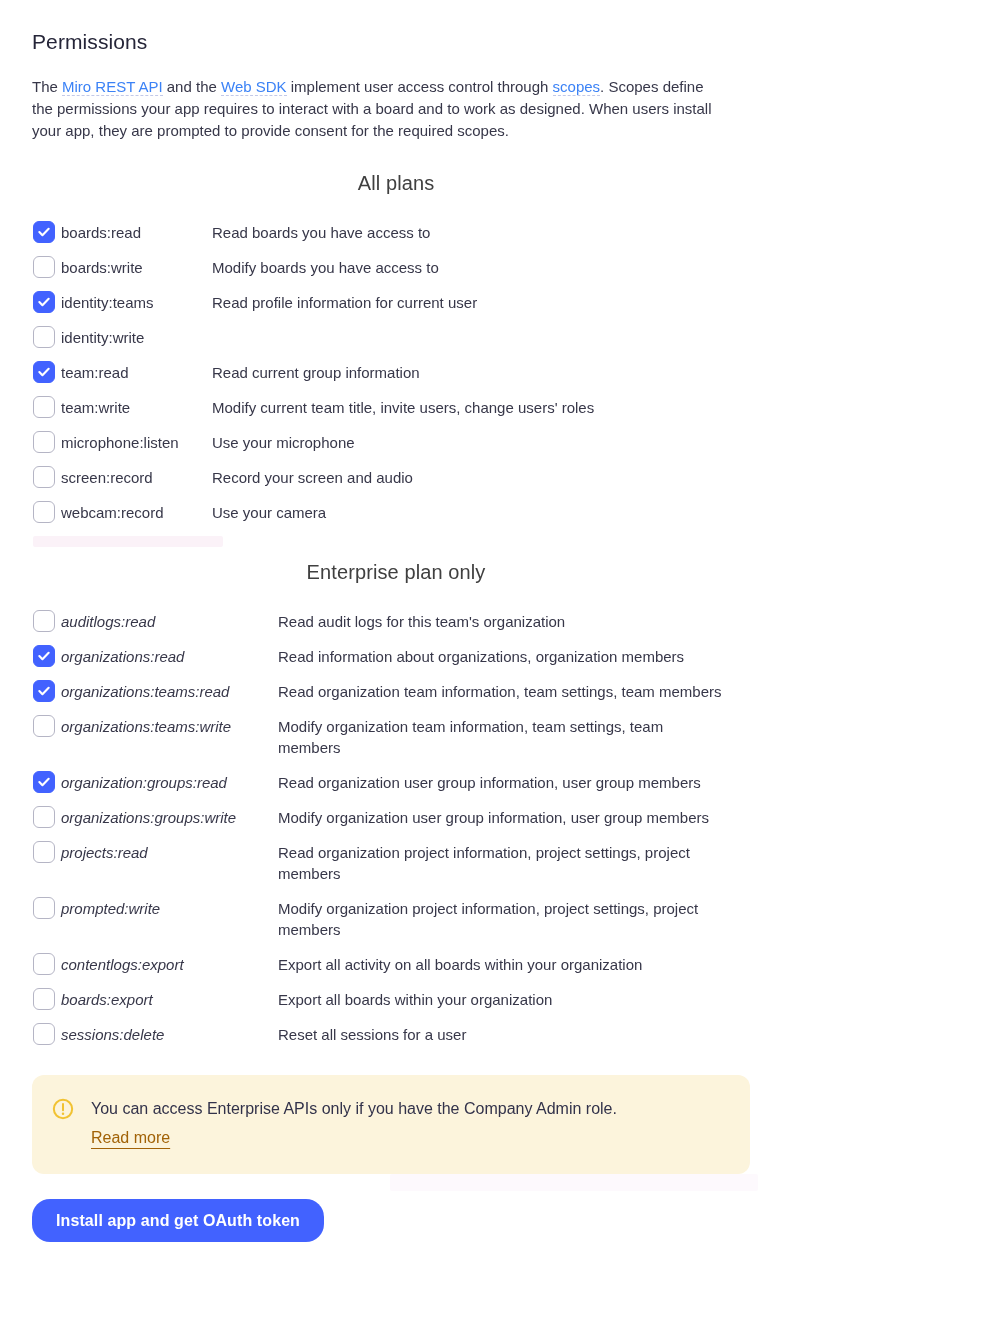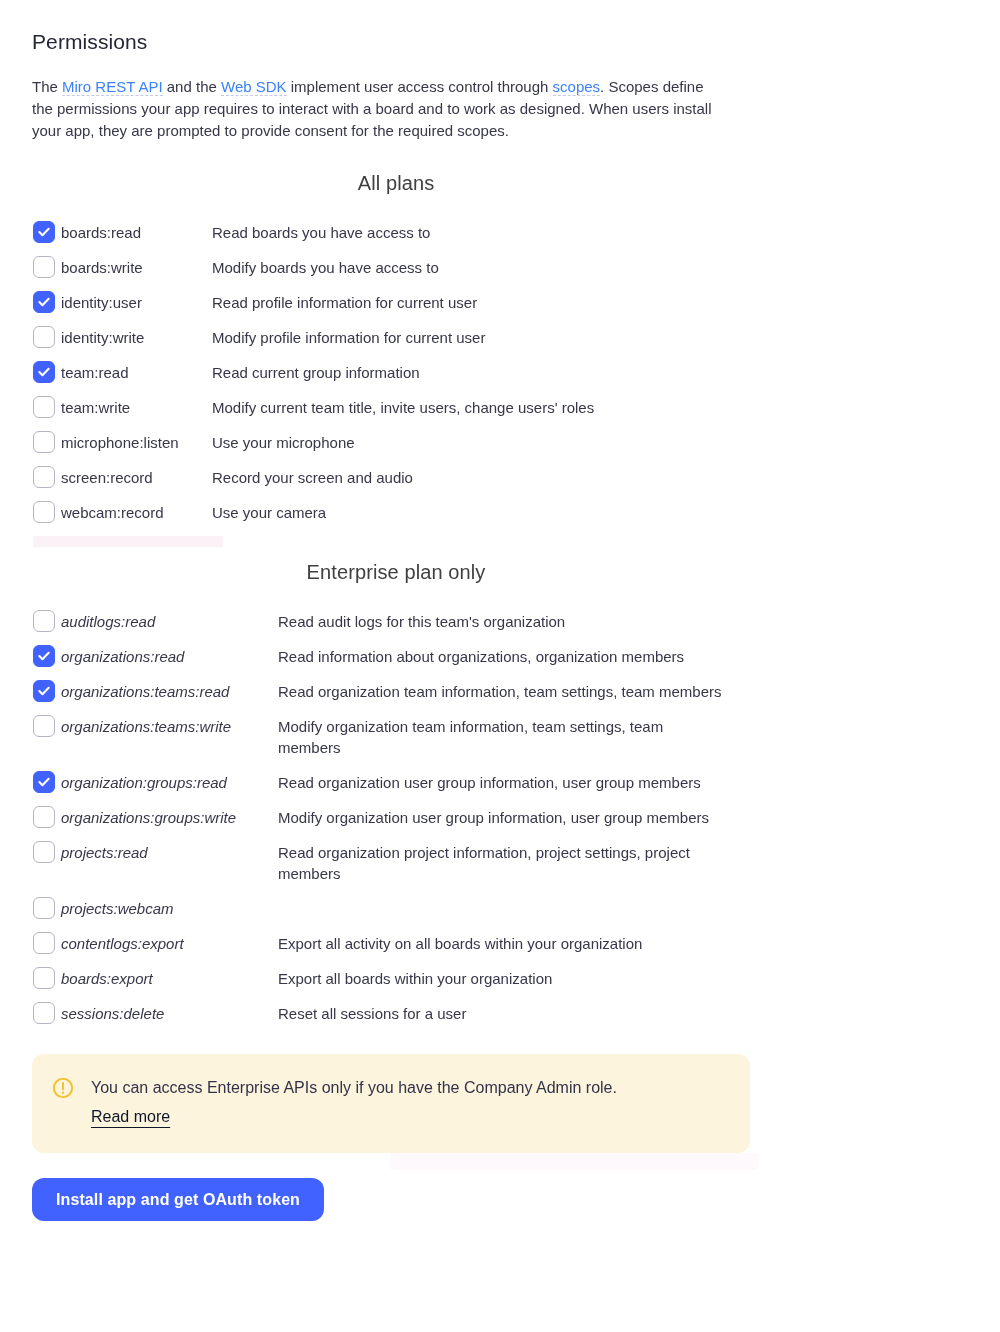--- a/index.html
+++ b/index.html
@@ -109,40 +109,40 @@
   }
   .notice-body {
     margin-left: 17px;
     font-size: 16px;
     line-height: 24px;
     color: #32324a;
   }
   .notice-link {
     display: inline-block;
     margin-top: 5px;
-    color: #0f172a;
+    color: #a16207;
     text-decoration: underline;
     text-underline-offset: 5px;
     cursor: pointer;
   }
   .artifact-bar-2 {
     width: 368px;
     height: 17px;
     margin-left: 358px;
     background: #fdf9fd;
     border-radius: 2px;
   }
   .cta-button {
     display: block;
     margin-top: 8px;
     height: 43px;
     padding: 0 24px;
     background: #4262ff;
     border: none;
-    border-radius: 12px;
+    border-radius: 18px;
     color: #ffffff;
     font-family: "Liberation Sans", "DejaVu Sans", sans-serif;
     font-size: 16px;
     font-weight: 700;
     letter-spacing: 0.1px;
     cursor: pointer;
   }
 </style>
 </head>
 <body>
@@ -171,29 +171,28 @@
     </span>
     <span class="scope-name">boards:write</span>
     <span class="scope-desc">Modify boards you have access to</span>
   </div>
         <div class="scope-row">
     <span class="checkbox checked" role="checkbox" aria-checked="true">
       <svg width="14" height="14" viewBox="0 0 24 24" fill="none">
         <polyline points="20 6.5 9.3 17.5 4 12" stroke="#ffffff" stroke-width="3.6" stroke-linecap="round" stroke-linejoin="round"></polyline>
       </svg>
     </span>
-    <span class="scope-name">identity:user</span>
+    <span class="scope-name">identity:teams</span>
     <span class="scope-desc">Read profile information for current user</span>
   </div>
         <div class="scope-row">
     <span class="checkbox" role="checkbox" aria-checked="false">
       
     </span>
     <span class="scope-name">identity:write</span>
-    <span class="scope-desc">Modify profile information for current user</span>
   </div>
         <div class="scope-row">
     <span class="checkbox checked" role="checkbox" aria-checked="true">
       <svg width="14" height="14" viewBox="0 0 24 24" fill="none">
         <polyline points="20 6.5 9.3 17.5 4 12" stroke="#ffffff" stroke-width="3.6" stroke-linecap="round" stroke-linejoin="round"></polyline>
       </svg>
     </span>
     <span class="scope-name">team:read</span>
     <span class="scope-desc">Read current group information</span>
   </div>
@@ -285,21 +284,22 @@
     <span class="checkbox" role="checkbox" aria-checked="false">
       
     </span>
     <span class="scope-name">projects:read</span>
     <span class="scope-desc">Read organization project information, project settings, project members</span>
   </div>
         <div class="scope-row">
     <span class="checkbox" role="checkbox" aria-checked="false">
       
     </span>
-    <span class="scope-name">projects:webcam</span>
+    <span class="scope-name">prompted:write</span>
+    <span class="scope-desc">Modify organization project information, project settings, project members</span>
   </div>
         <div class="scope-row">
     <span class="checkbox" role="checkbox" aria-checked="false">
       
     </span>
     <span class="scope-name">contentlogs:export</span>
     <span class="scope-desc">Export all activity on all boards within your organization</span>
   </div>
         <div class="scope-row">
     <span class="checkbox" role="checkbox" aria-checked="false">

